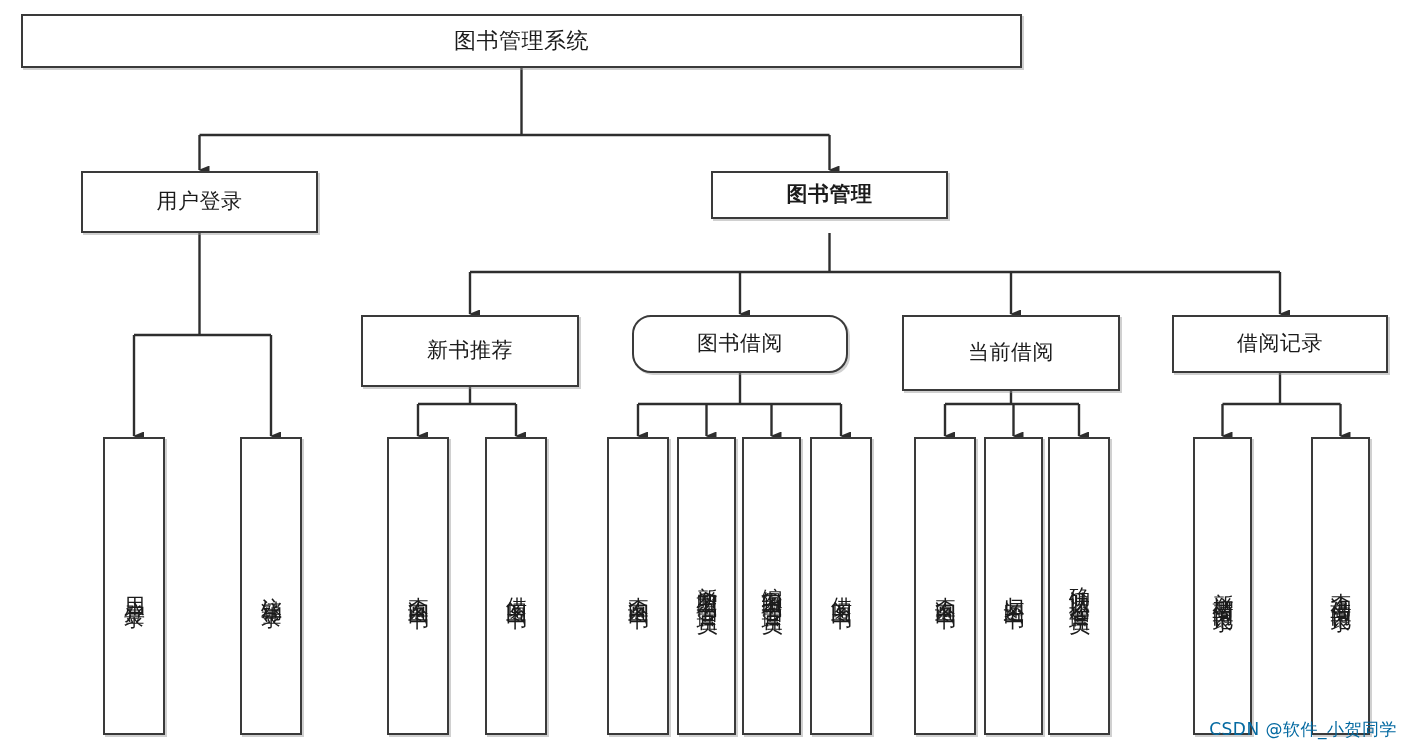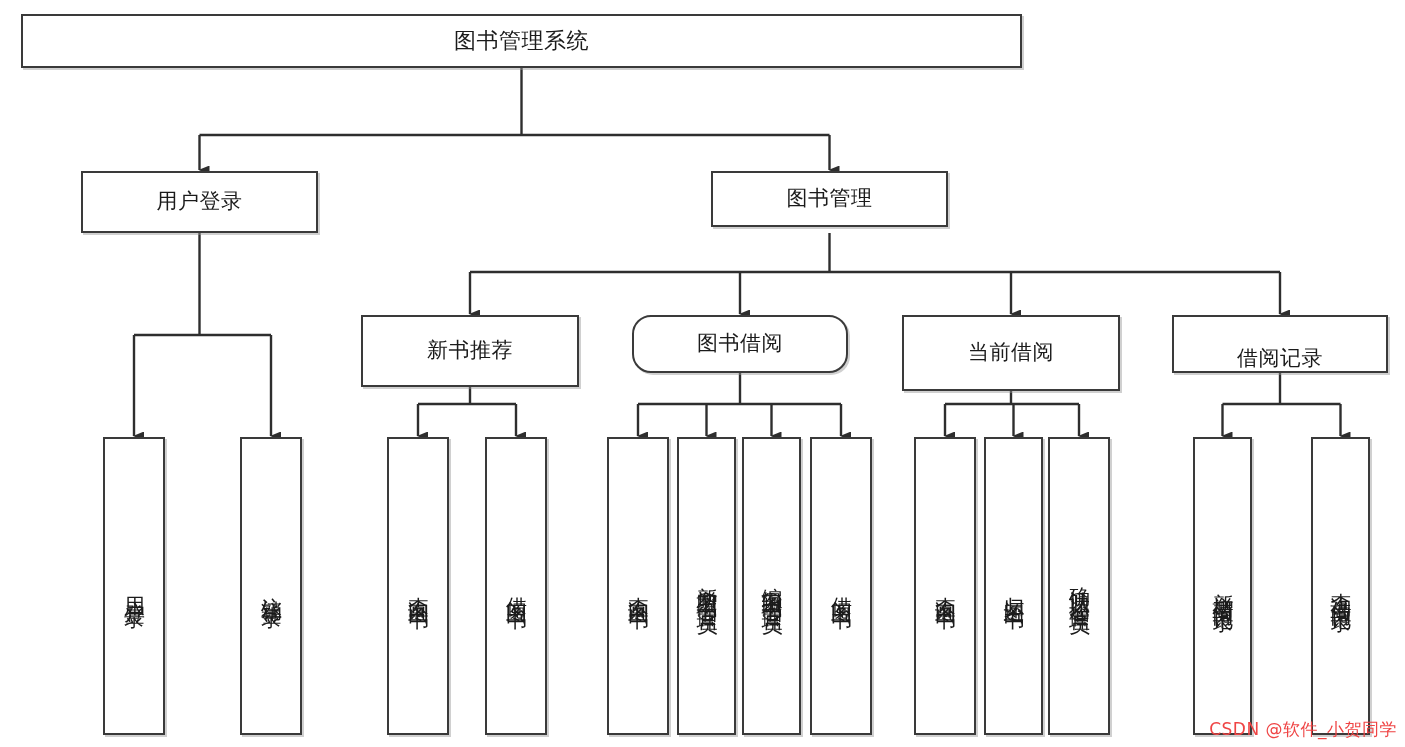--- a/index.html
+++ b/index.html
@@ -56,21 +56,21 @@
     margin-top: 4px;
   }
   .root-box .node-label {
     font-size: 22px;
   }
   #watermark {
     position: absolute;
     right: 8px;
     bottom: 6px;
     font-size: 17px;
-    color: #ef4444;
+    color: #0369a1;
     letter-spacing: 0.5px;
     user-select: none;
     white-space: nowrap;
   }
 </style>
 </head>
 <body>
 
 <div id="diagram-root">
 
@@ -117,34 +117,34 @@
       </g>
   </svg>
 
   <div class="node-box root-box" style="left: 21px; top: 14px; width: 1001px; height: 54px;">
     <span class="node-label">图书管理系统</span>
   </div>
 
   <div class="node-box" style="left: 81px; top: 171px; width: 237px; height: 62px;">
     <span class="node-label">用户登录</span>
   </div>
-  <div class="node-box" style="left: 711px; top: 171px; width: 237px; height: 56px;">
+  <div class="node-box" style="left: 711px; top: 171px; width: 237px; height: 48px; font-weight: bold;">
     <span class="node-label">图书管理</span>
   </div>
 
   <div class="node-box" style="left: 361px; top: 315px; width: 218px; height: 72px;">
     <span class="node-label">新书推荐</span>
   </div>
   <div class="node-box" style="left: 632px; top: 315px; width: 216px; height: 58px; border-radius: 19px;">
     <span class="node-label">图书借阅</span>
   </div>
   <div class="node-box" style="left: 902px; top: 315px; width: 218px; height: 76px;">
     <span class="node-label">当前借阅</span>
   </div>
-  <div class="node-box" style="left: 1172px; top: 315px; width: 216px; height: 58px; align-items: flex-end;">
+  <div class="node-box" style="left: 1172px; top: 315px; width: 216px; height: 58px;">
     <span class="node-label">借阅记录</span>
   </div>
 
   <div class="node-box leaf-box" style="left: 103px; top: 437px; width: 62px; height: 298px;">
     <span class="node-label vertical">用户登录</span>
   </div>
   <div class="node-box leaf-box" style="left: 240px; top: 437px; width: 62px; height: 298px;">
     <span class="node-label vertical">注销登录</span>
   </div>
 

